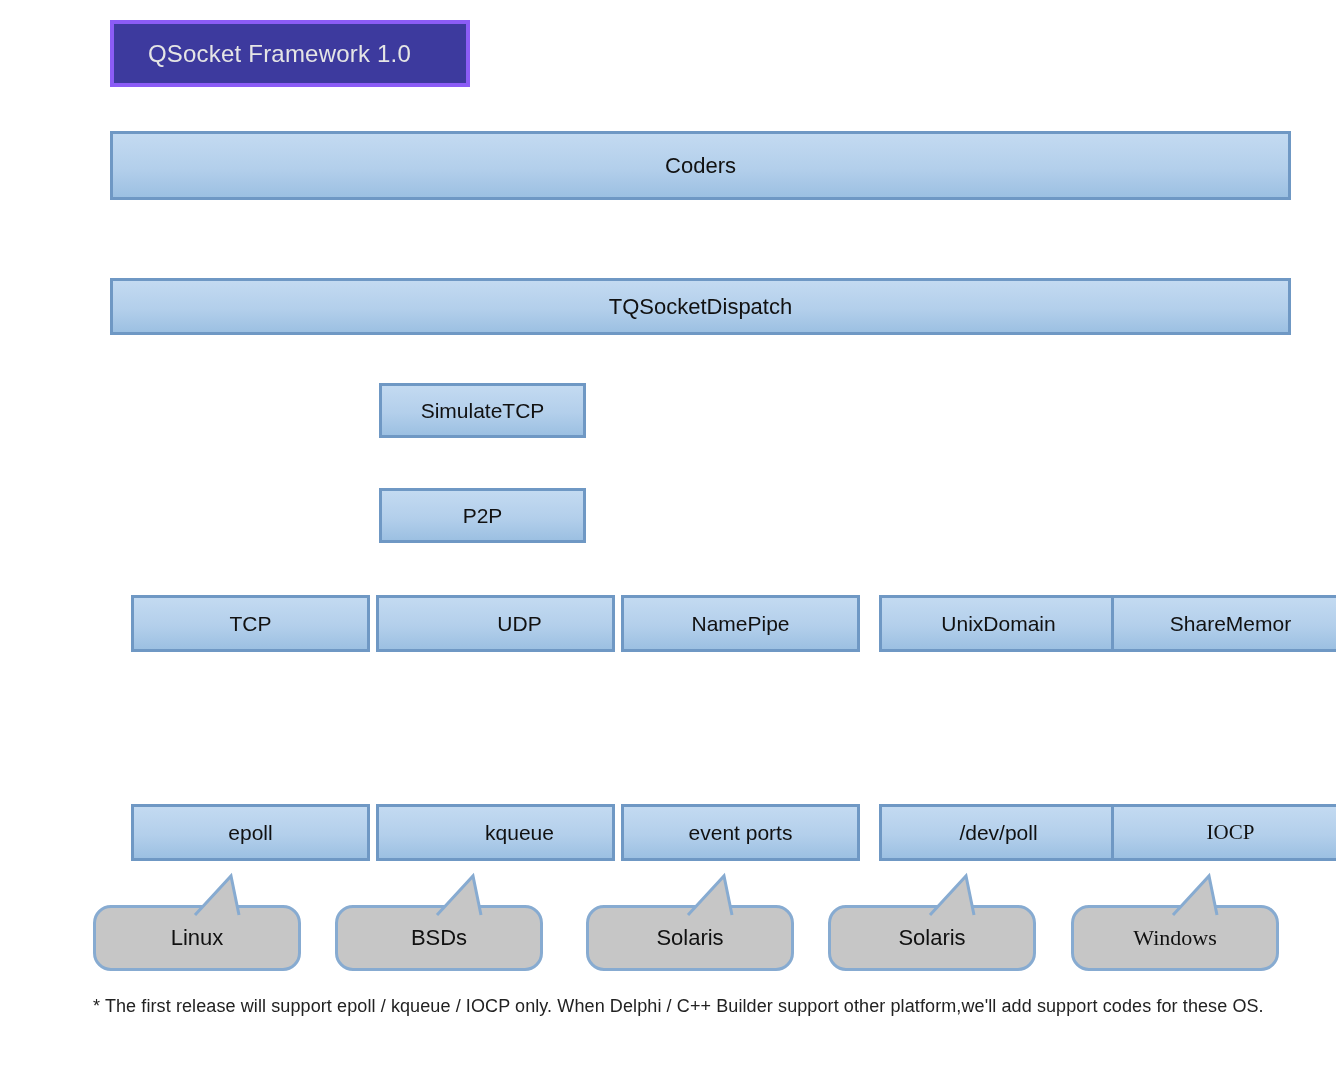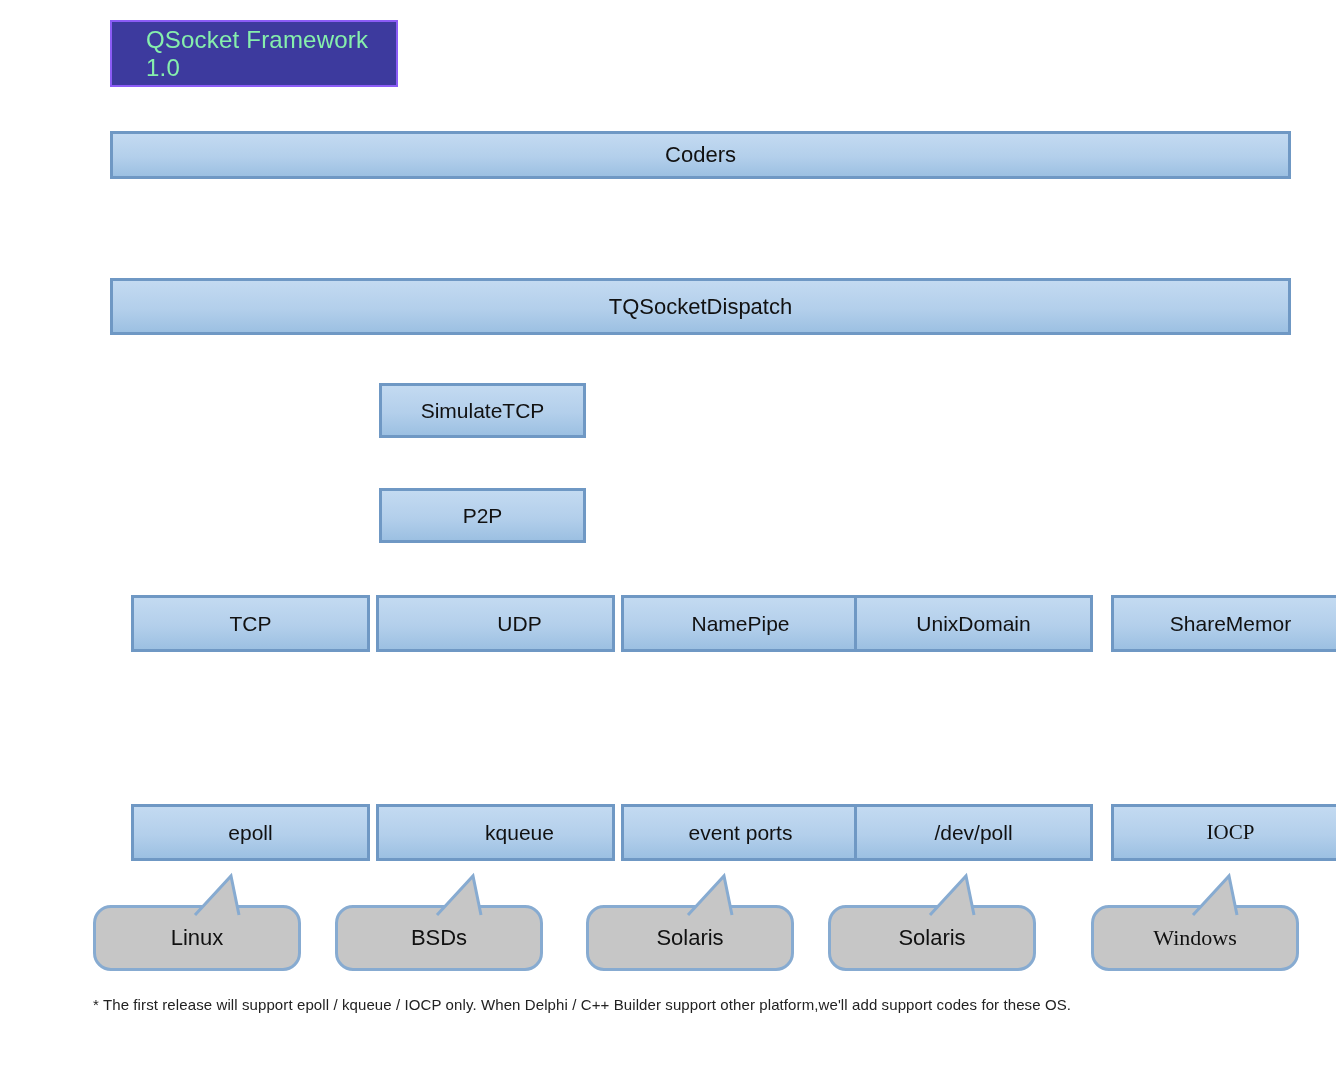--- a/index.html
+++ b/index.html
@@ -4,70 +4,70 @@
 <style>
   html,body{margin:0;padding:0;background:#ffffff;}
   .canvas{
     position:relative;
     width:1336px;height:1072px;
     background:#ffffff;
     font-family:"Liberation Sans", sans-serif;
     overflow:hidden;
   }
   .title-box{
-    position:absolute;left:110px;top:20px;width:288px;height:67px;
+    position:absolute;left:110px;top:20px;width:360px;height:67px;
     background:var(--title-fill);
-    border:2px solid #8b5cf6;
-    color:#86efac;
+    border:4px solid #8b5cf6;
+    color:#e5e5e5;
     display:flex;align-items:center;
     padding-left:34px;box-sizing:border-box;
     font-size:24px;letter-spacing:0.2px;
   }
   .bar,.box{
     position:absolute;
     background:linear-gradient(to bottom, var(--box-fill-top) 0%, #b3cfeb 55%, var(--box-fill-bottom) 100%);
     border:3px solid var(--box-border);
     box-sizing:border-box;
     display:flex;align-items:center;justify-content:center;
     color:#111111;
   }
   .bar{font-size:22px;}
   .box{font-size:21px;margin-left:26px;}
-  .bar-coders{left:110px;top:131px;width:1181px;height:48px;}
+  .bar-coders{left:110px;top:131px;width:1181px;height:69px;}
   .bar-dispatch{left:110px;top:278px;width:1181px;height:57px;}
   .bar-transport{left:105px;top:700px;width:1183px;height:57px;}
   .b-sim{left:353px;top:383px;width:207px;height:55px;}
   .b-p2p{left:353px;top:488px;width:207px;height:55px;}
   .row1{top:595px;} .row2{top:804px;}
   .rbox{width:239px;height:57px;}
-  .col0{left:105px;} .col1{left:350px;padding-left:48px;} .col2{left:595px;} .col3{left:828px;align-items:center;} .col4{left:1085px;}
+  .col0{left:105px;} .col1{left:350px;padding-left:48px;} .col2{left:595px;} .col3{left:853px;align-items:center;} .col4{left:1085px;}
   .serif{font-family:"Liberation Serif", serif;}
   .bubble{
     position:absolute;top:905px;width:208px;height:66px;
     background:var(--bubble-fill);
     border:3px solid var(--bubble-border);
     border-radius:18px;
     box-sizing:border-box;
     display:flex;align-items:center;justify-content:center;
     font-size:22px;color:#111111;
   }
-  .bub0{left:93px;} .bub1{left:335px;} .bub2{left:586px;} .bub3{left:828px;} .bub4{left:1071px;margin-left:20px;}
+  .bub0{left:93px;} .bub1{left:335px;} .bub2{left:586px;} .bub3{left:828px;} .bub4{left:1071px;}
   .tail{
     position:absolute;left:98px;top:-35px;width:48px;height:42px;
     overflow:visible;
   }
   .tail path{
     fill:var(--bubble-fill);
     stroke:var(--bubble-border);
     stroke-width:3;
     stroke-linejoin:miter;
   }
   .footnote{
     position:absolute;left:93px;top:996px;
-    font-size:15px;color:#222222;letter-spacing:0.1px;
+    font-size:18px;color:#222222;letter-spacing:0.1px;
   }
 </style>
 </head>
 <body>
 
 <div class="canvas">
 
   <div class="title-box">
     <span>QSocket Framework 1.0</span>
   </div>

